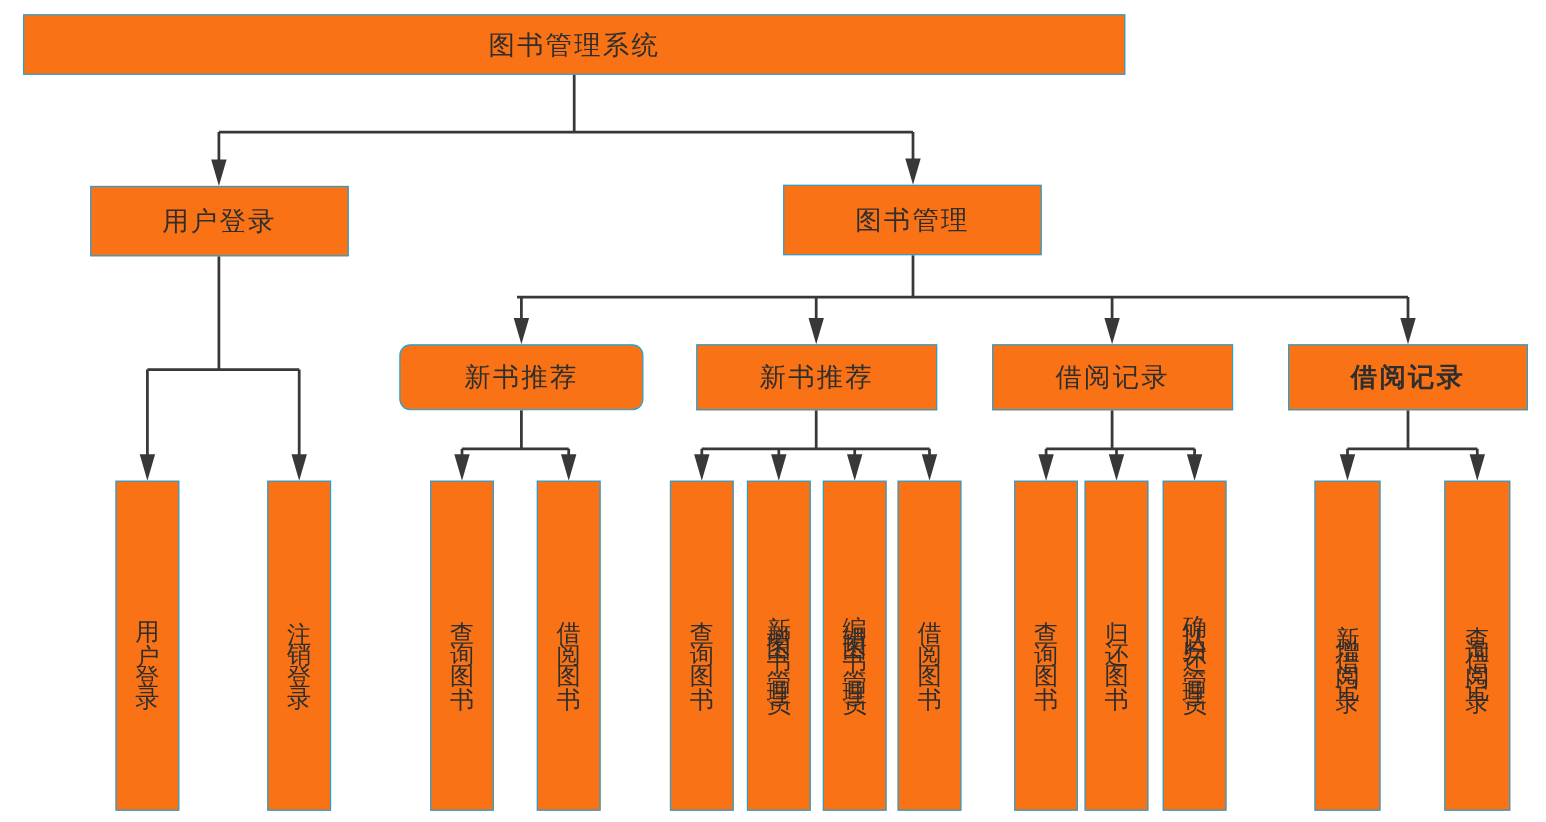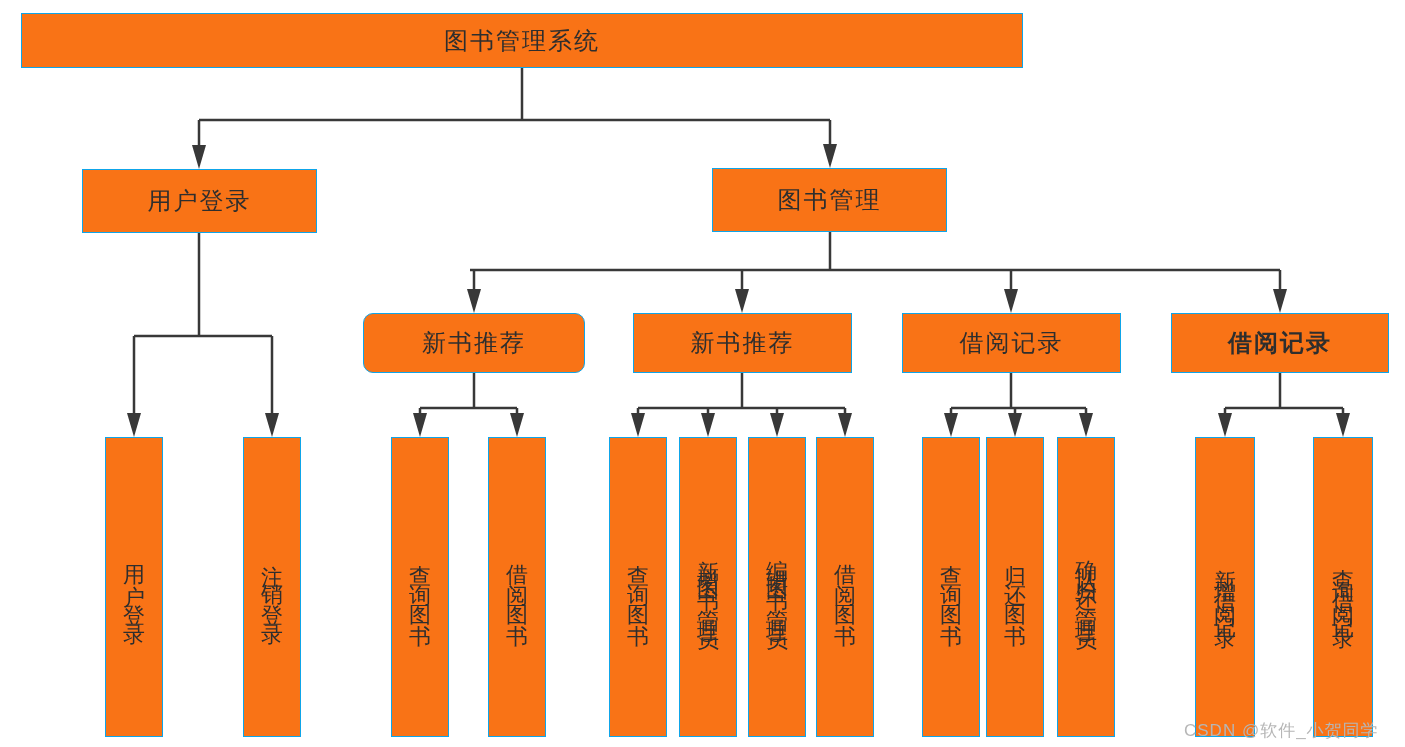--- a/index.html
+++ b/index.html
@@ -156,15 +156,14 @@
     <span class="vtext" style="letter-spacing: 10px;">确认归还（管理员）</span>
   </div>
 
   <div class="node leaf" style="left:1195px; top:437px; width:60px; height:300px;">
     <span class="vtext" style="letter-spacing: 12px;">新增借阅记录</span>
   </div>
   <div class="node leaf" style="left:1313px; top:437px; width:60px; height:300px;">
     <span class="vtext" style="letter-spacing: 12px;">查询借阅记录</span>
   </div>
 
-  <div class="watermark">CSDN @软件_小贺同学</div>
 
 </div>
 
 </body></html>

